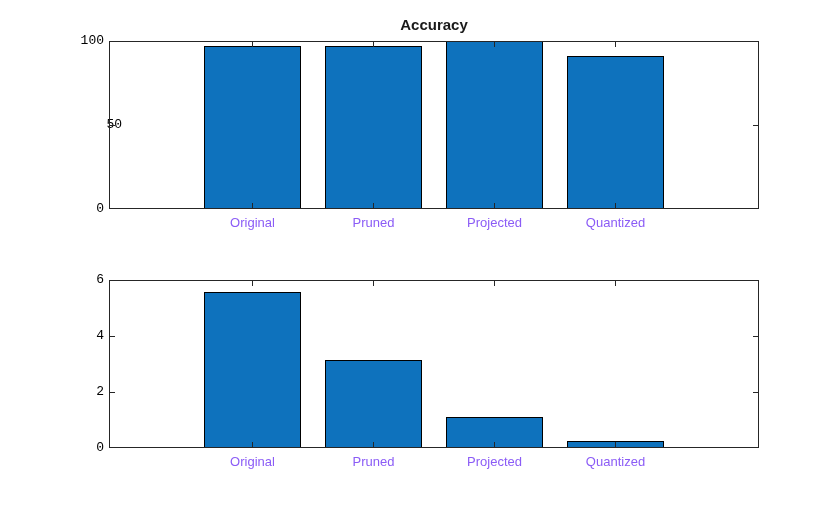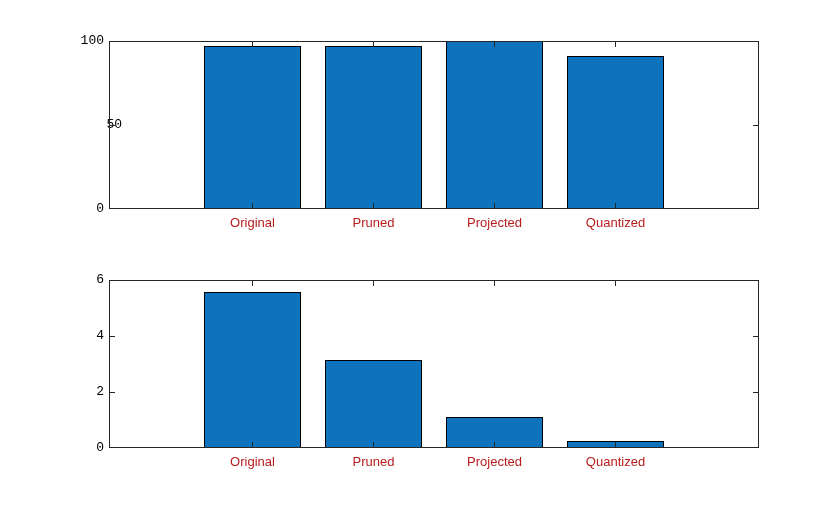--- a/index.html
+++ b/index.html
@@ -65,28 +65,29 @@
     color: #000000;
     font-family: Liberation Mono, monospace;
   }
   .x-tick-label {
     position: absolute;
     width: 120px;
     height: 16px;
     line-height: 16px;
     text-align: center;
     font-size: 13px;
-    color: #b91c1c;
+    color: #8b5cf6;
   }
 </style>
 </head>
 <body>
 
 <div class="figure">
   <section class="chart">
+    <h2 class="chart-title" style="left: 109px; top: 14px; width: 650px;">Accuracy</h2>
     <div class="plot-area" style="left: 109px; top: 41px; width: 650px; height: 168px;">
         <div class="bar" style="left: 95px; width: 97px; height: 163px; background: rgb(14, 114, 189); border-color: rgb(0, 0, 0);"></div>
         <div class="bar" style="left: 216px; width: 97px; height: 163px; background: rgb(14, 114, 189); border-color: rgb(0, 0, 0);"></div>
         <div class="bar" style="left: 337px; width: 97px; height: 168px; background: rgb(14, 114, 189); border-color: rgb(0, 0, 0);"></div>
         <div class="bar" style="left: 458px; width: 97px; height: 153px; background: rgb(14, 114, 189); border-color: rgb(0, 0, 0);"></div>
         <div class="frame"></div>
         <div class="tick-x" style="left: 143px; bottom: 0px;"></div>
         <div class="tick-x" style="left: 143px; top: 0px;"></div>
         <div class="tick-x" style="left: 264px; bottom: 0px;"></div>
         <div class="tick-x" style="left: 264px; top: 0px;"></div>

